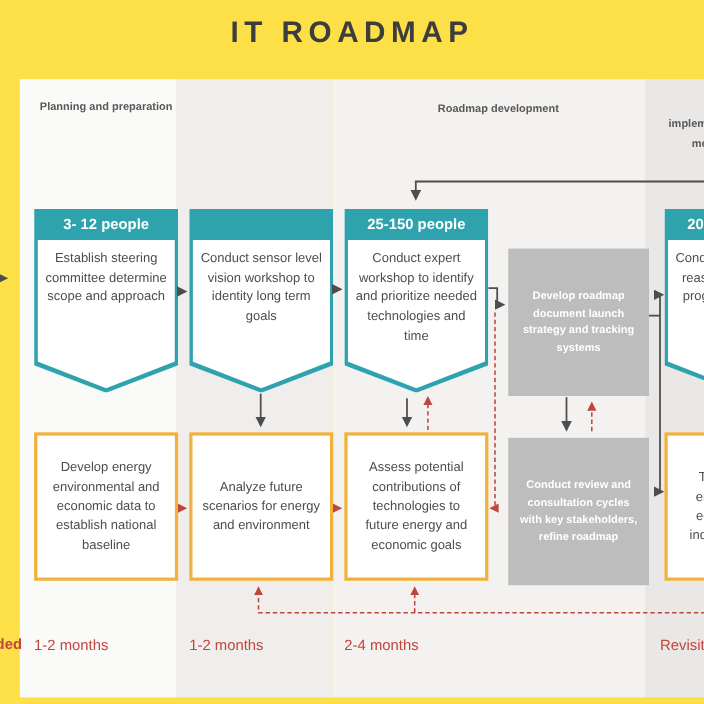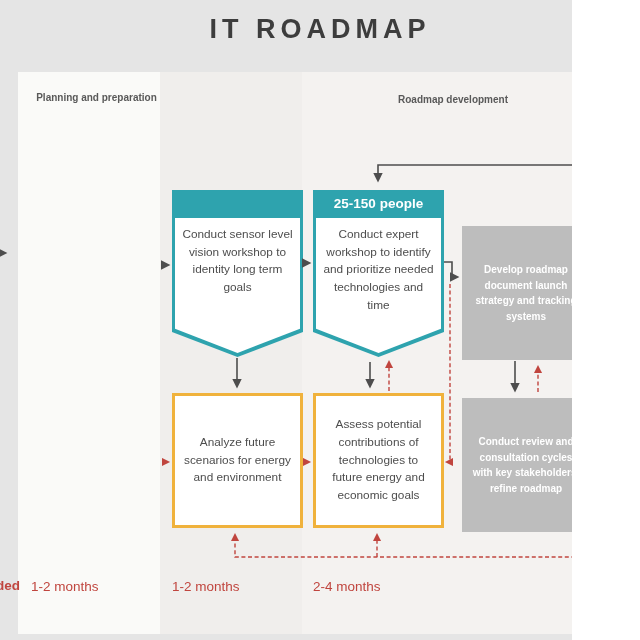--- a/index.html
+++ b/index.html
@@ -1,17 +1,17 @@
 <!DOCTYPE html>
 <html style="--teal: #2EA3AE; --yellow: #F0B23C; --grayBox: #BDBDBD; --red: #C0453E;"><head>
 <meta charset="utf-8">
 <style>
   html,body{margin:0;padding:0;background:#fff;}
   .stage{
-    position:relative;width:572px;height:640px;overflow:hidden;background:#e5e5e5;
+    position:relative;width:640px;height:640px;overflow:hidden;background:#fde047;
     font-family:"Liberation Sans","DejaVu Sans",sans-serif;
   }
   .title{
     position:absolute;top:14px;left:0;width:640px;text-align:center;
     font-size:27px;font-weight:bold;letter-spacing:5px;color:#3d3d3d;
   }
   .band{position:absolute;top:72px;height:562px;}
   .band1{left:18px;width:142px;background:#fafaf8;}
   .band2{left:160px;width:142px;background:#f0eeec;}
   .band3{left:302px;width:285px;background:#f4f2f0;}
@@ -67,38 +67,44 @@
 
   <div class="band band1"></div>
   <div class="band band2"></div>
   <div class="band band3"></div>
   <div class="band band4"></div>
 
   <div class="col-header" style="left:31px;width:131px;top:88px;">Planning and preparation</div>
   <div class="col-header" style="left:313px;width:280px;top:90px;">Roadmap development</div>
   <div class="col-header" style="left:590px;width:130px;top:103px;">implementation and monitoring</div>
 
+  <div class="banner" style="left:31px;">
+    <div class="banner-inner"></div>
+    <div class="banner-head">3- 12 people</div>
+    <div class="banner-body">Establish steering committee determine scope and approach</div>
+  </div>
   <div class="banner" style="left:172px;">
     <div class="banner-inner"></div>
     <div class="banner-body">Conduct sensor level vision workshop to identity long term goals</div>
   </div>
   <div class="banner" style="left:313px;">
     <div class="banner-inner"></div>
     <div class="banner-head">25-150 people</div>
     <div class="banner-body">Conduct expert workshop to identify and prioritize needed technologies and time</div>
   </div>
   <div class="banner" style="left:604px;">
     <div class="banner-inner"></div>
     <div class="banner-head">20-100 people</div>
     <div class="banner-body">Conduct workshop to reassess and track progress over time</div>
   </div>
 
   <div class="graybox" style="top:226px;">Develop roadmap document launch strategy and tracking systems</div>
   <div class="graybox" style="top:398px;">Conduct review and consultation cycles with key stakeholders, refine roadmap</div>
 
+  <div class="activity" style="left:31px;">Develop energy environmental and economic data to establish national baseline</div>
   <div class="activity" style="left:172px;">Analyze future scenarios for energy and environment</div>
   <div class="activity" style="left:313px;">Assess potential contributions of technologies to future energy and economic goals</div>
   <div class="activity" style="left:604px;">Track energy environmental economic and industry impacts</div>
 
   <div class="timeline-label">Time needed</div>
   <div class="duration" style="left:31px;width:131px;">1-2 months</div>
   <div class="duration" style="left:172px;width:131px;">1-2 months</div>
   <div class="duration" style="left:313px;width:284px;">2-4 months</div>
   <div class="duration" style="left:600px;width:160px;">Revisit annually</div>
 

